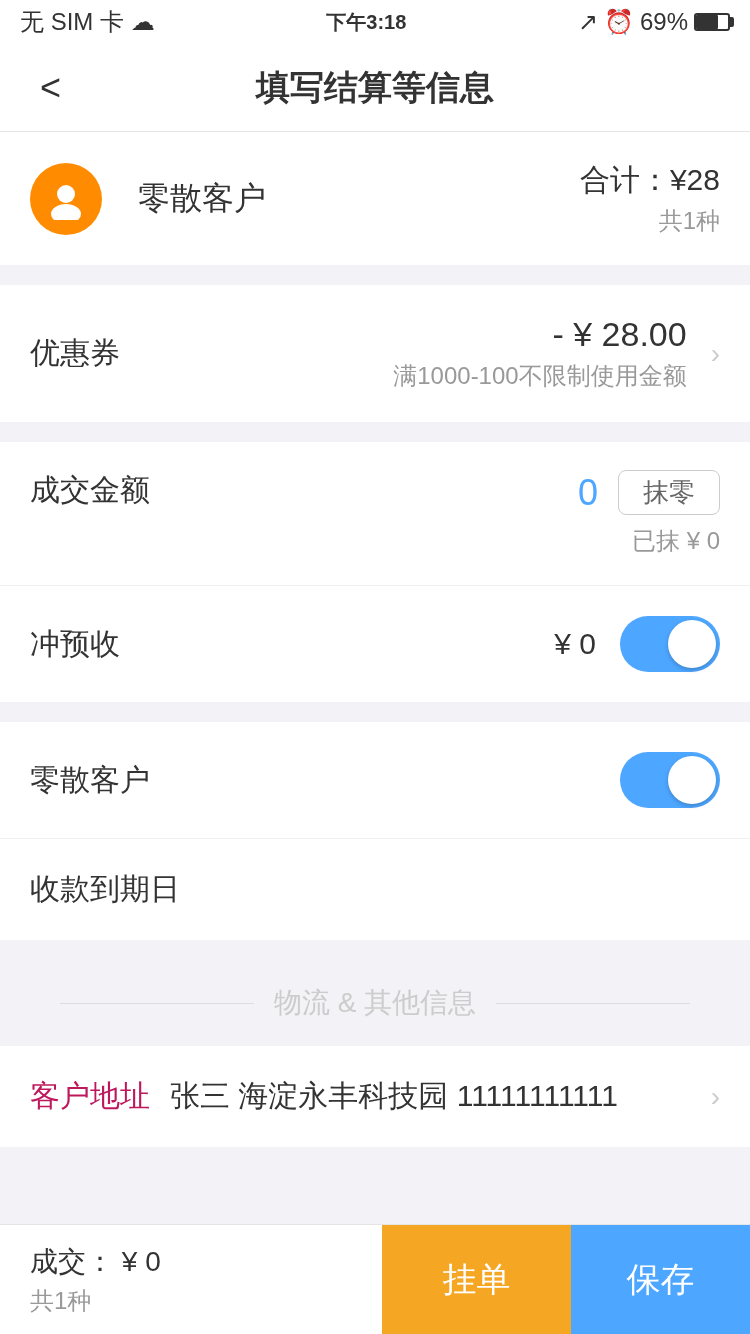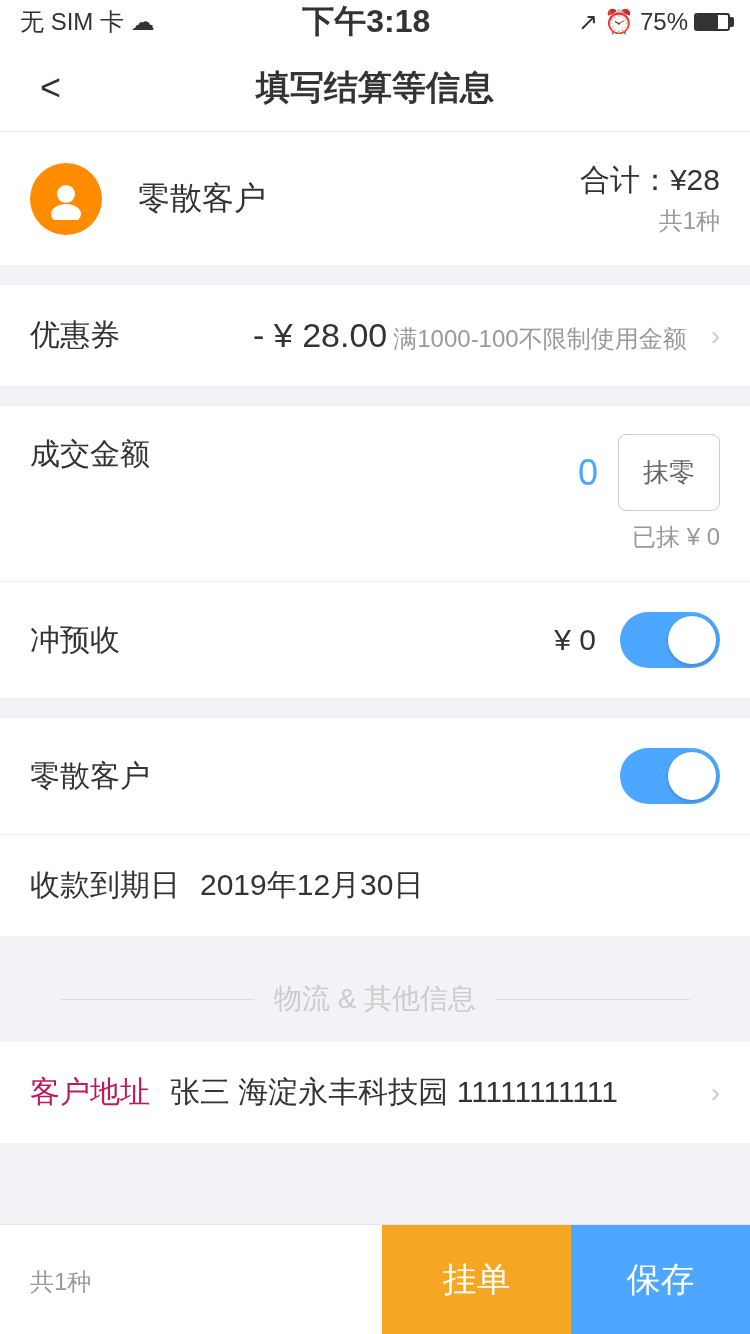--- a/index.html
+++ b/index.html
@@ -19,21 +19,21 @@
       background: #fff;
       height: 44px;
       display: flex;
       align-items: center;
       justify-content: space-between;
       padding: 0 20px;
       font-size: 24px;
       font-weight: 500;
     }
     .status-left { display: flex; align-items: center; gap: 8px; }
-    .status-center { font-size: 32px; font-weight: 600; }
+    .status-center { font-size: 20px; font-weight: 600; }
     .status-right { display: flex; align-items: center; gap: 6px; font-size: 24px; }
 
     
     .nav-bar {
       background: #fff;
       height: 88px;
       display: flex;
       align-items: center;
       padding: 0 30px;
       border-bottom: 1px solid #e5e5e5;
@@ -134,21 +134,21 @@
       text-align: right;
       flex: 1;
       display: flex;
       align-items: center;
       justify-content: flex-end;
       gap: 16px;
     }
 
     .coupon-right {
       display: flex;
-      flex-direction: row;
+      flex-direction: column;
       align-items: flex-end;
       gap: 6px;
     }
     .coupon-amount {
       font-size: 34px;
       color: #333;
       font-weight: 500;
     }
     .coupon-desc {
       font-size: 24px;
@@ -164,21 +164,21 @@
     .amount-value {
       font-size: 36px;
       color: #4da6ff;
       font-weight: 500;
       min-width: 60px;
       text-align: right;
     }
     .round-btn {
       border: 1px solid #ccc;
       background: #fff;
-      padding: 20px 24px;
+      padding: 4px 24px;
       font-size: 26px;
       border-radius: 8px;
       color: #666;
       cursor: pointer;
     }
     .amount-sub {
       font-size: 24px;
       color: #999;
     }
 
@@ -330,21 +330,21 @@
 <body>
 
 <div class="status-bar">
   <div class="status-left">
     <span>无 SIM 卡 ☁</span>
   </div>
   <div class="status-center">下午3:18</div>
   <div class="status-right">
     <span>↗</span>
     <span>⏰</span>
-    <span>75%</span>
+    <span>69%</span>
     <span style="display:inline-block;width:36px;height:18px;border:2px solid #333;border-radius:3px;position:relative;">
       <span style="display:block;width:69%;height:100%;background:#333;border-radius:1px;"></span>
       <span style="position:absolute;right:-6px;top:50%;transform:translateY(-50%);width:4px;height:10px;background:#333;border-radius:0 2px 2px 0;"></span>
     </span>
   </div>
 </div>
 
 <div class="nav-bar">
   <span class="nav-back">&lt;</span>
   <span class="nav-title">填写结算等信息</span>
@@ -417,21 +417,20 @@
   <div class="form-section">
     <div class="form-row">
       <span class="form-label">零散客户</span>
       <div class="toggle">
         <div class="toggle-knob"></div>
       </div>
     </div>
 
     <div class="due-date-row">
       <span class="due-date-label">收款到期日</span>
-      <span class="due-date-value">2019年12月30日</span>
     </div>
   </div>
 
   <div class="section-divider"></div>
 
   <div class="logistics-divider">
     <div class="logistics-line"></div>
     <span class="logistics-label">物流 &amp; 其他信息</span>
   </div>
 
@@ -442,17 +441,21 @@
     <span class="address-value">张三 海淀永丰科技园 11111111111</span>
     <span class="chevron-right">›</span>
   </div>
 
   <div style="height:300px;background:#f2f2f7;"></div>
 
 </div>
 
 <div class="bottom-bar">
   <div class="bottom-info">
+    <div class="bottom-deal">
+      <span>成交：</span>
+      <span>¥ 0</span>
+    </div>
     <div class="bottom-count">共1种</div>
   </div>
   <div class="bottom-btn-hold">挂单</div>
   <div class="bottom-btn-save">保存</div>
 </div>
 
 </body></html>

